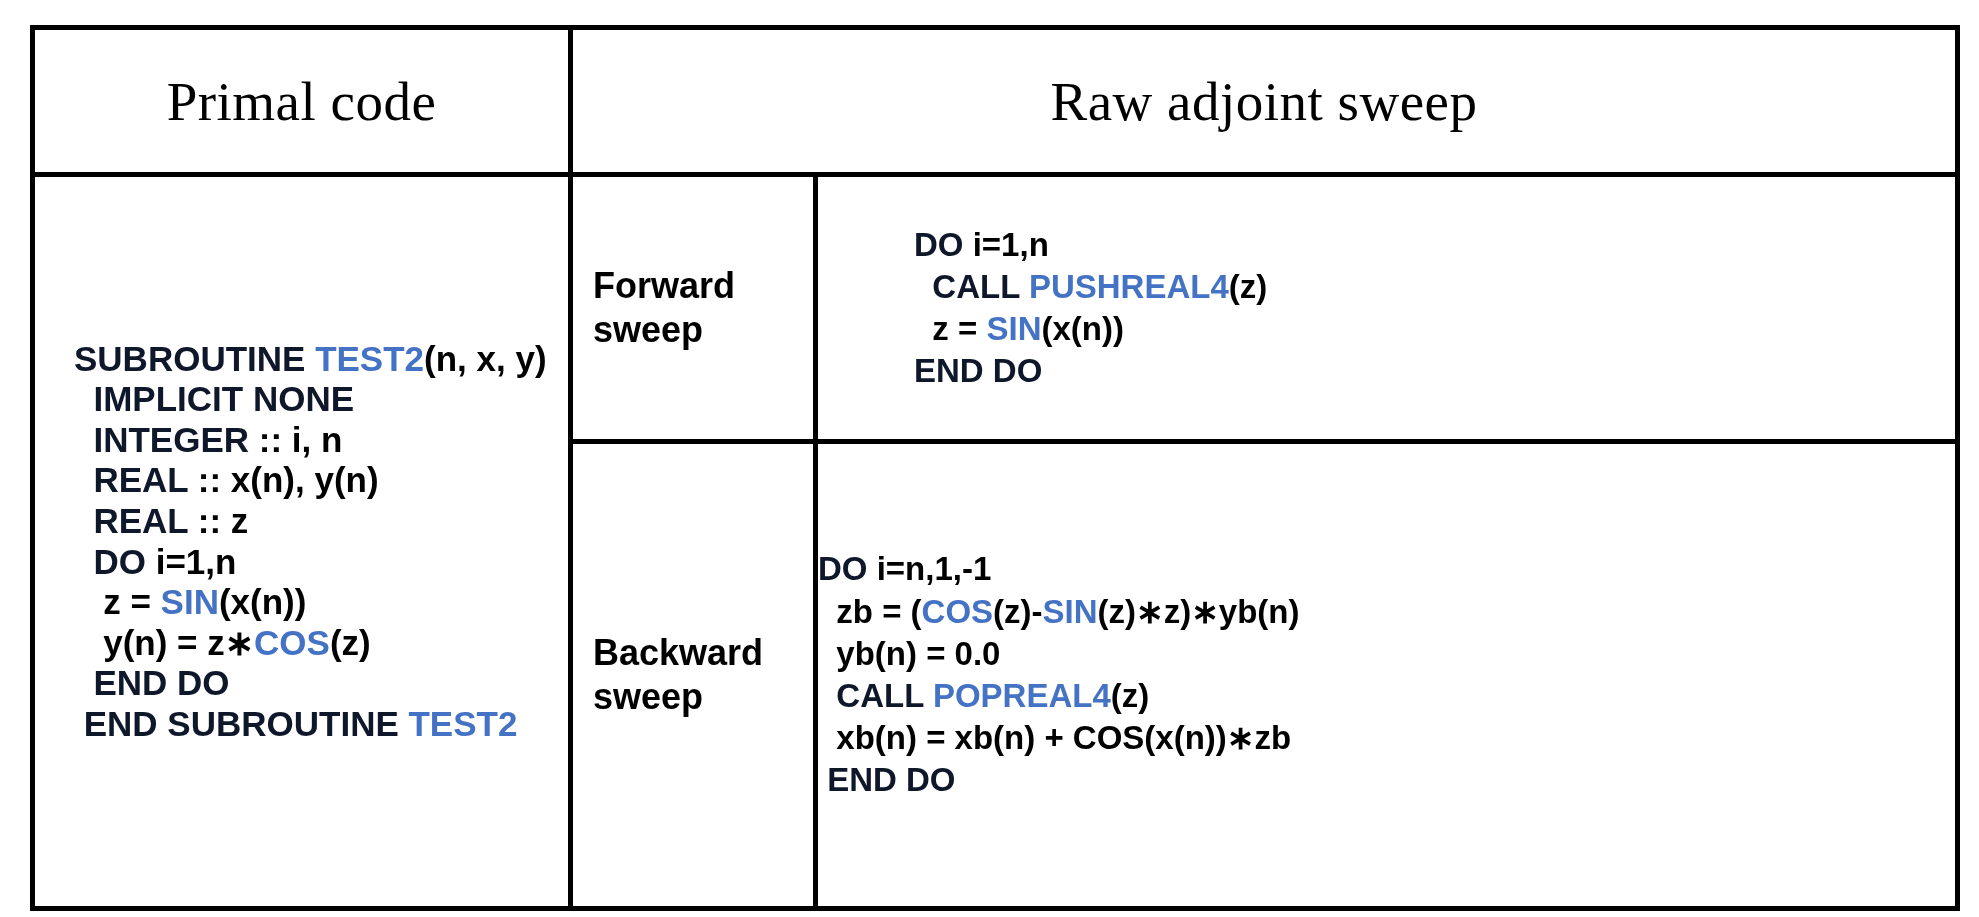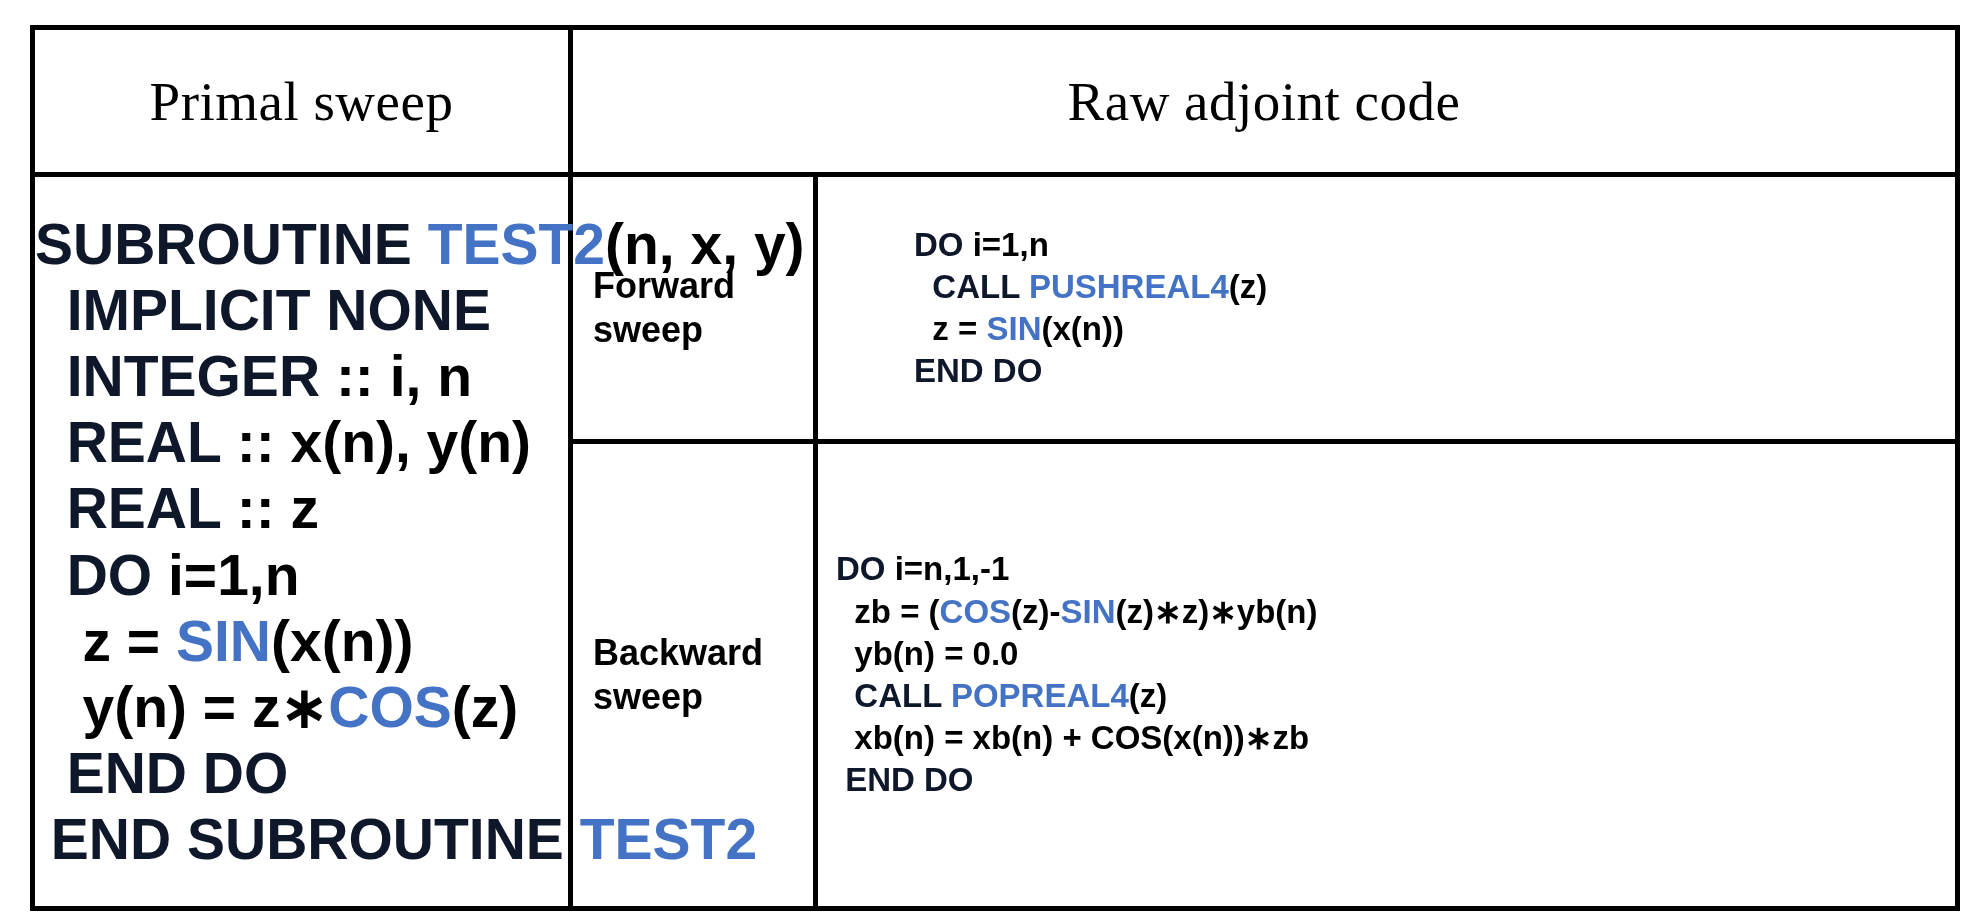--- a/index.html
+++ b/index.html
@@ -67,22 +67,23 @@
     font-weight: bold;
     color: #000000;
     white-space: pre;
   }
   .code-line {
     white-space: pre;
     line-height: 1.16;
   }
 
   .primal .code-line {
-    font-size: 57px;
+    font-size: 35px;
     line-height: 1.16;
+    margin-left: 39px;
   }
 
   
   .sweep-label {
     font-family: "Liberation Sans", sans-serif;
     font-weight: bold;
     font-size: 36px;
     color: #000000;
     line-height: 1.22;
     padding-left: 20px;
@@ -98,43 +99,43 @@
   .bwd-cell  { height: 462px; }
 
   .sweep .code-line {
     font-size: 33px;
     line-height: 1.28;
   }
   .sweep-code-inner {
     padding-left: 90px;
   }
   .fwd-inner { padding-left: 96px; }
-  .bwd-inner { padding-left: 18px; }
+  .bwd-inner { padding-left: 0; }
 
   
   .kw   { color: #0f172a; }
   .fn   { color: #4472C4; }
   .id   { color: #000000; }
 </style>
 </head>
 <body>
 
 <div id="page">
 
   <table class="code-table">
     <colgroup>
       <col class="col-primal">
       <col class="col-sweeplbl">
       <col class="col-sweepcode">
     </colgroup>
     <tbody>
 
       <tr>
-        <td class="hdr">Primal sweep</td>
-        <td class="hdr" colspan="2">Raw adjoint code</td>
+        <td class="hdr">Primal code</td>
+        <td class="hdr" colspan="2">Raw adjoint sweep</td>
       </tr>
 
       <tr>
 
         <td class="primal-cell" rowspan="2">
           <div class="code primal"><div class="code-line"><span class="kw">SUBROUTINE </span><span class="fn">TEST2</span><span class="id">(n, x, y)</span></div><div class="code-line"><span class="id">  </span><span class="kw">IMPLICIT NONE</span></div><div class="code-line"><span class="id">  </span><span class="kw">INTEGER</span><span class="id"> :: i, n</span></div><div class="code-line"><span class="id">  </span><span class="kw">REAL</span><span class="id"> :: x(n), y(n)</span></div><div class="code-line"><span class="id">  </span><span class="kw">REAL</span><span class="id"> :: z</span></div><div class="code-line"><span class="id">  </span><span class="kw">DO</span><span class="id"> i=1,n</span></div><div class="code-line"><span class="id">   z = </span><span class="fn">SIN</span><span class="id">(x(n))</span></div><div class="code-line"><span class="id">   y(n) = z∗</span><span class="fn">COS</span><span class="id">(z)</span></div><div class="code-line"><span class="id">  </span><span class="kw">END DO</span></div><div class="code-line"><span class="id"> </span><span class="kw">END SUBROUTINE </span><span class="fn">TEST2</span></div></div>
         </td>
 
         <td class="fwd-cell">
           <div class="sweep-label">Forward<br>sweep</div>

